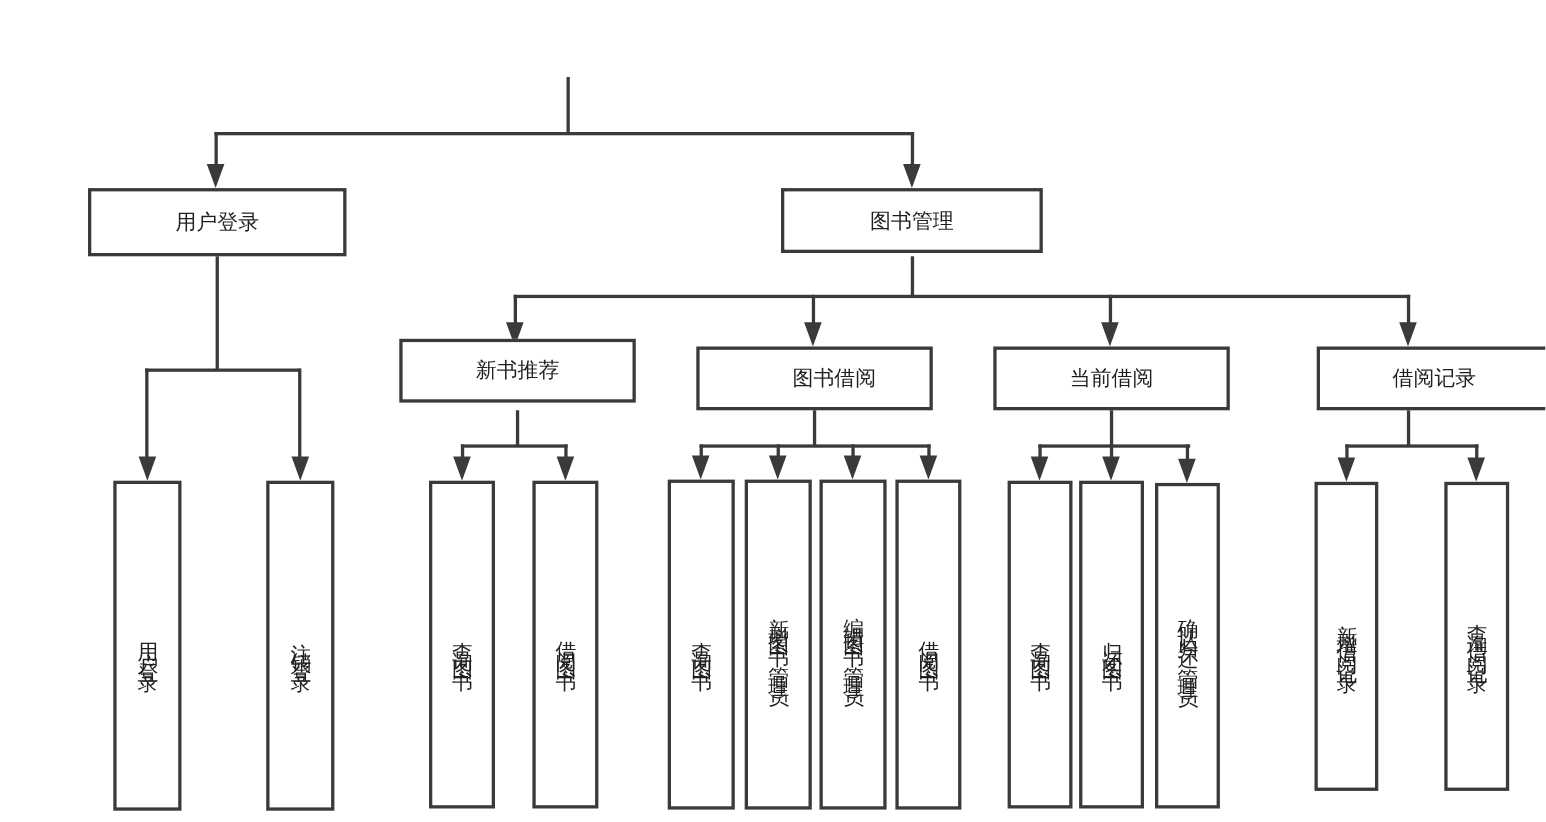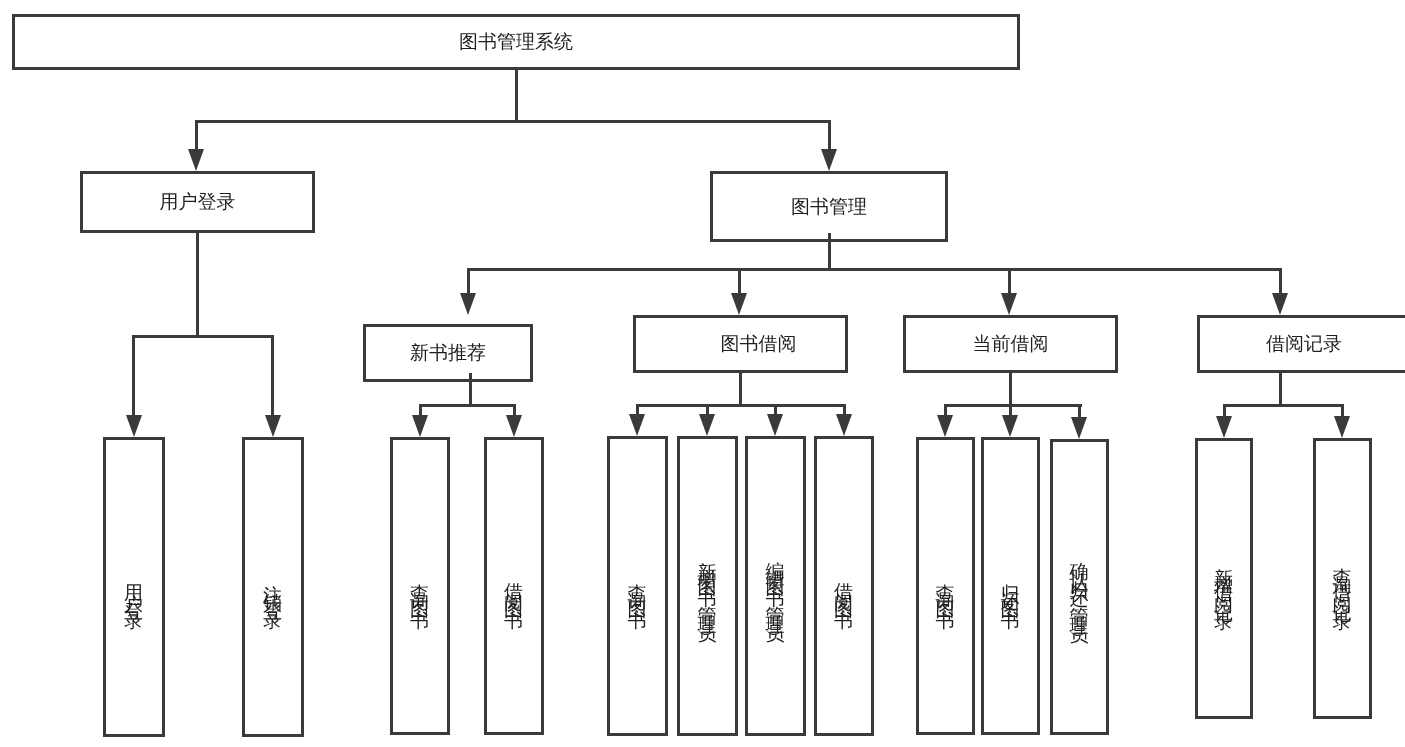--- a/index.html
+++ b/index.html
@@ -15,35 +15,32 @@
        border-left:8px solid transparent;border-right:8px solid transparent;
        border-top:22px solid var(--line-color,#3a3a3a);}
   .watermark{position:absolute;right:4px;bottom:2px;font-size:21px;
        color:var(--wm-color,#ec9fa8);white-space:nowrap;}
 </style>
 </head>
 <body>
 
 <div id="canvas">
 
-  <div class="box" style="left:12px;top:14px;width:1008px;height:56px;">
-    <span>图书管理系统</span>
-  </div>
 
   <div class="vline" style="left:515px;top:70px;width:3px;height:52px;"></div>
   <div class="hline" style="left:195px;top:120px;width:636px;height:3px;"></div>
   <div class="vline" style="left:195px;top:120px;width:3px;height:31px;"></div>
   <div class="arrow" style="left:188px;top:149px;"></div>
   <div class="vline" style="left:828px;top:120px;width:3px;height:31px;"></div>
   <div class="arrow" style="left:821px;top:149px;"></div>
 
   <div class="box" style="left:80px;top:171px;width:235px;height:62px;">
     <span>用户登录</span>
   </div>
-  <div class="box" style="left:710px;top:171px;width:238px;height:71px;">
+  <div class="box" style="left:710px;top:171px;width:238px;height:59px;">
     <span>图书管理</span>
   </div>
 
   <div class="vline" style="left:196px;top:233px;width:3px;height:104px;"></div>
   <div class="hline" style="left:132px;top:335px;width:141px;height:3px;"></div>
   <div class="vline" style="left:132px;top:335px;width:3px;height:82px;"></div>
   <div class="arrow" style="left:126px;top:415px;"></div>
   <div class="vline" style="left:271px;top:335px;width:3px;height:82px;"></div>
   <div class="arrow" style="left:265px;top:415px;"></div>
 
@@ -51,21 +48,21 @@
   <div class="hline" style="left:467px;top:268px;width:815px;height:3px;"></div>
   <div class="vline" style="left:467px;top:268px;width:3px;height:27px;"></div>
   <div class="arrow" style="left:460px;top:293px;"></div>
   <div class="vline" style="left:738px;top:268px;width:3px;height:27px;"></div>
   <div class="arrow" style="left:731px;top:293px;"></div>
   <div class="vline" style="left:1008px;top:268px;width:3px;height:27px;"></div>
   <div class="arrow" style="left:1001px;top:293px;"></div>
   <div class="vline" style="left:1279px;top:268px;width:3px;height:27px;"></div>
   <div class="arrow" style="left:1272px;top:293px;"></div>
 
-  <div class="box" style="left:363px;top:324px;width:170px;height:58px;">
+  <div class="box" style="left:363px;top:308px;width:215px;height:58px;">
     <span>新书推荐</span>
   </div>
   <div class="box" style="left:633px;top:315px;width:215px;height:58px;padding-left:36px;">
     <span>图书借阅</span>
   </div>
   <div class="box" style="left:903px;top:315px;width:215px;height:58px;">
     <span>当前借阅</span>
   </div>
   <div class="box" style="left:1173px;top:315px;width:214px;height:58px;margin-left:24px;">
     <span>借阅记录</span>

